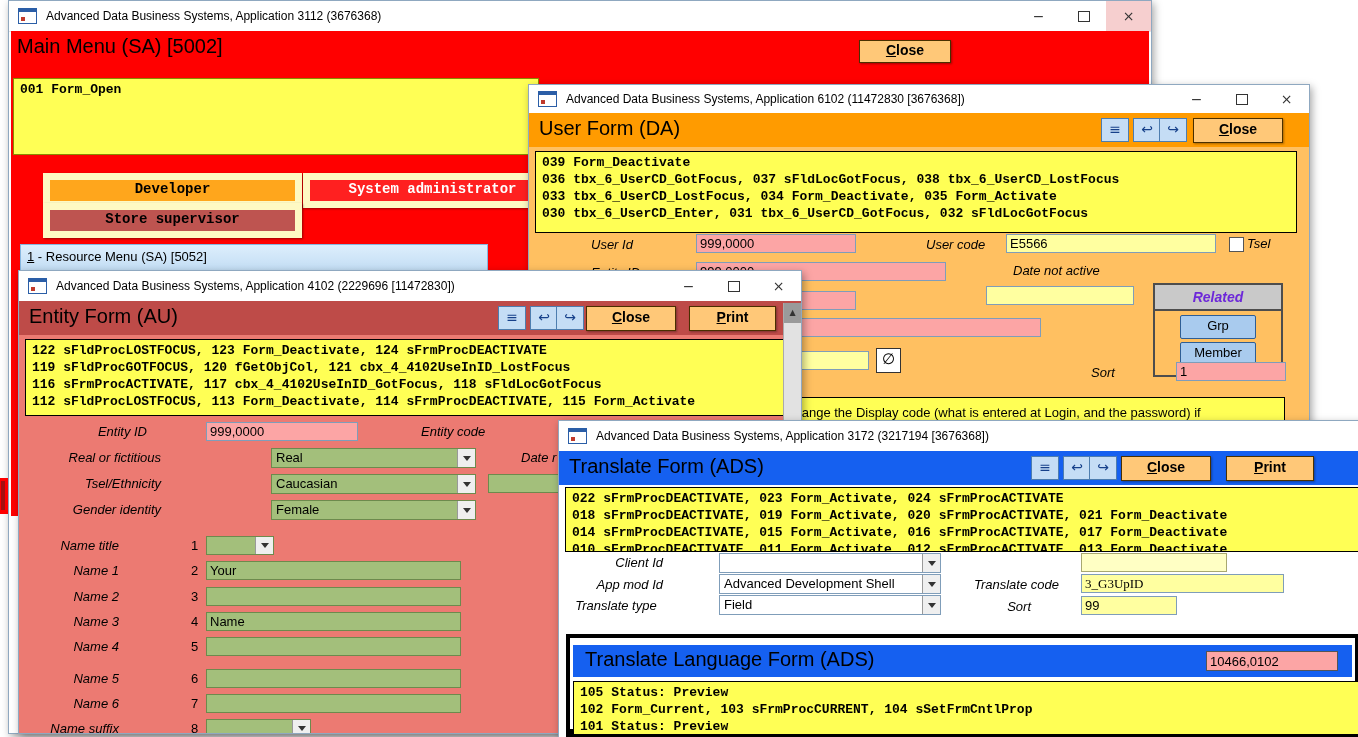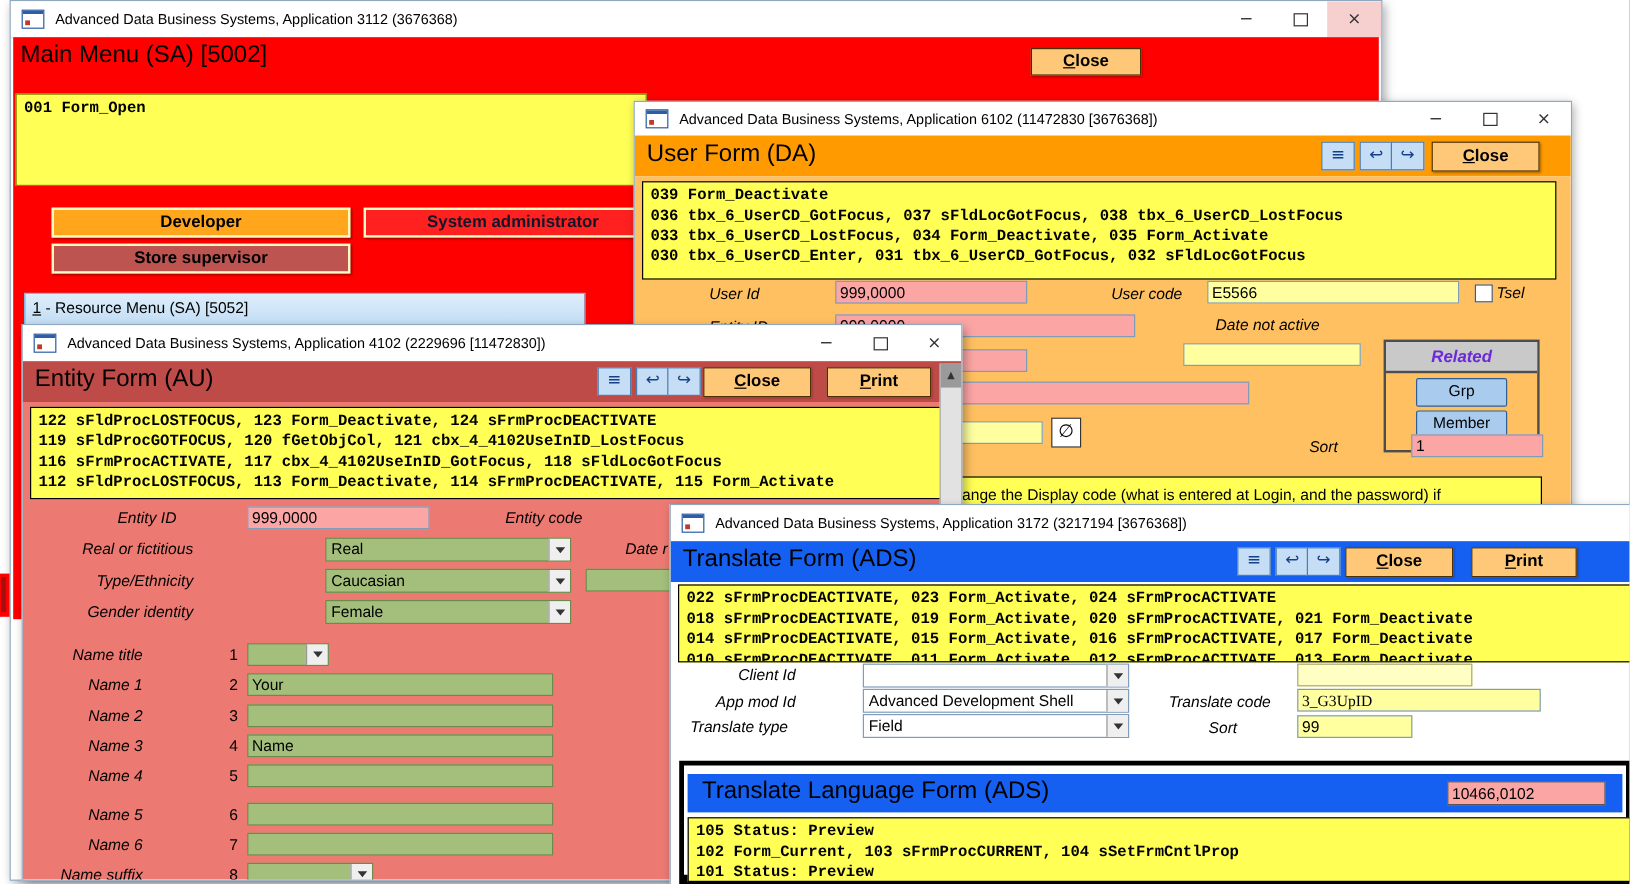--- a/index.html
+++ b/index.html
@@ -24,21 +24,21 @@
   .num { position:absolute; font-size:13px; color:#000; }
   .tb { position:absolute; height:19px; border:1px solid #7F9DB9; background:#fca5a5; font-size:13px; font-family:"Liberation Sans",sans-serif; padding:0 3px; color:#000; box-sizing:border-box; outline:none; }
   .tb.yellow { background:#FFFFA0; }
   .tb.paleyellow { background:#FFFFC4; border-color:#A8A870; }
   .tb.green { background:#A3BF7B; border-color:#6D8A4D; }
   .dd { position:absolute; height:20px; border:1px solid #7F9DB9; background:#fff; box-sizing:border-box; }
   .dd.green { background:#A3BF7B; border-color:#6D8A4D; }
   .dd-val { position:absolute; left:4px; top:1px; font-size:13px; line-height:16px; color:#000; white-space:nowrap; }
   .dd-btn { position:absolute; right:0; top:0; bottom:0; width:17px; background:#EFEFEF; border-left:1px solid #999; display:flex; align-items:center; justify-content:center; }
   .tri { width:0; height:0; border-left:4px solid transparent; border-right:4px solid transparent; border-top:5px solid #333; }
-  .menu-btn { position:absolute; font-family:Liberation Sans, sans-serif; font-weight:bold; font-size:14px; text-align:center; border:2px solid #fef9c3; box-shadow:1px 1px 2px rgba(0,0,0,.4); }
+  .menu-btn { position:absolute; font-family:Liberation Mono, monospace; font-weight:bold; font-size:14px; text-align:center; border:7px solid #fef9c3; box-shadow:1px 1px 2px rgba(0,0,0,.4); }
   .tool-btn { position:absolute; width:26px; height:22px; background:#C5DDF5; border:1px solid #4D7DAF; color:#16408A; font-size:14px; line-height:20px; text-align:center; font-family:"DejaVu Sans",sans-serif; }
   .chk { position:absolute; width:13px; height:13px; background:#fff; border:1px solid #555; }
   .resource-item { background:linear-gradient(#DDEEFC,#C2DDF4); border:1px solid #86B7E0; font-size:13px; color:#000; padding-left:6px; line-height:24px; }
   .related { position:absolute; border:2px solid #4D4D4D; }
   .related-h { height:24px; background:#C9C9C9; color:#6d28d9; font-style:italic; font-weight:bold; font-size:14px; text-align:center; line-height:24px; border-bottom:2px solid #4D4D4D; }
   .rel-btn { position:absolute; left:50%; transform:translateX(-50%); width:74px; height:22px; background:#A9CBEE; border:1px solid #2F5E94; border-radius:2px; font-size:13px; text-align:center; line-height:20px; color:#000; }
   .eye-btn { position:absolute; width:23px; height:23px; background:#fff; border:1px solid #333; text-align:center; line-height:21px; font-size:15px; font-family:"DejaVu Sans",sans-serif; }
   .sb-track { position:absolute; background:#E2E2E2; border-left:1px solid #AAA; }
   .sb-up { height:20px; background:#9A9A9A; color:#333; text-align:center; font-size:8px; line-height:20px; font-family:"DejaVu Sans",sans-serif; }
 </style>
@@ -65,21 +65,21 @@
           </div>
       </div>
     </div>
     <div class="abs" style="left:2px;top:30px;width:1138px;height:485px;background:#FF0000;">
       <div class="h1txt" style="left:6px;top:4px;">Main Menu (SA) [5002]</div>
       <div class="btn uline" style="left:848px;top:9px;width:90px;height:21px;line-height:19px;">Close</div>
       <div class="log" style="left:2px;top:47px;width:512px;height:71px;border-color:#8A8A00;">
         <div>001 Form_Open</div>
       </div>
       <div class="menu-btn" style="left:32px;top:142px;width:245px;height:21px;line-height:19px;background:#FFA61C;color:#000;">Developer</div>
-      <div class="menu-btn" style="left:292px;top:142px;width:245px;height:21px;line-height:19px;background:#FF2020;color:#0f172a;">System administrator</div>
+      <div class="menu-btn" style="left:292px;top:142px;width:245px;height:21px;line-height:19px;background:#FF2020;color:#ffffff;">System administrator</div>
       <div class="menu-btn" style="left:32px;top:172px;width:245px;height:21px;line-height:19px;background:#BE5450;color:#000;">Store supervisor</div>
       <div class="abs resource-item uline" style="left:9px;top:213px;width:460px;height:26px;">1 - Resource Menu (SA) [5052]</div>
     </div>
   </div>
 
   <div class="abs" style="left:0;top:478px;width:8px;height:36px;background:#FF0000;z-index:1;">
     <div class="abs" style="left:1px;top:3px;width:4px;height:29px;background:#A31010;"></div>
   </div>
 
   <div class="win" style="left:528px;top:84px;width:780px;height:356px;z-index:2;">
@@ -185,21 +185,21 @@
 
     <div class="lbl r" style="left:22px;top:179px;width:120px;">Real or fictitious</div>
     <div class="dd green" style="left:252px;top:177px;width:205px;">
       <span class="dd-val">Real</span>
       <span class="dd-btn">
           <span class="tri"></span>
         </span>
     </div>
     <div class="lbl" style="left:502px;top:179px;">Date r</div>
 
-    <div class="lbl r" style="left:22px;top:205px;width:120px;">Type/Ethnicity</div>
+    <div class="lbl r" style="left:22px;top:205px;width:120px;">Tsel/Ethnicity</div>
     <div class="dd green" style="left:252px;top:203px;width:205px;">
       <span class="dd-val">Caucasian</span>
       <span class="dd-btn">
           <span class="tri"></span>
         </span>
     </div>
     <input class="tb green" style="left: 469px; top: 203px; width: 100px;" readonly="">
 
     <div class="lbl r" style="left:22px;top:231px;width:120px;">Gender identity</div>
     <div class="dd green" style="left:252px;top:229px;width:205px;">

